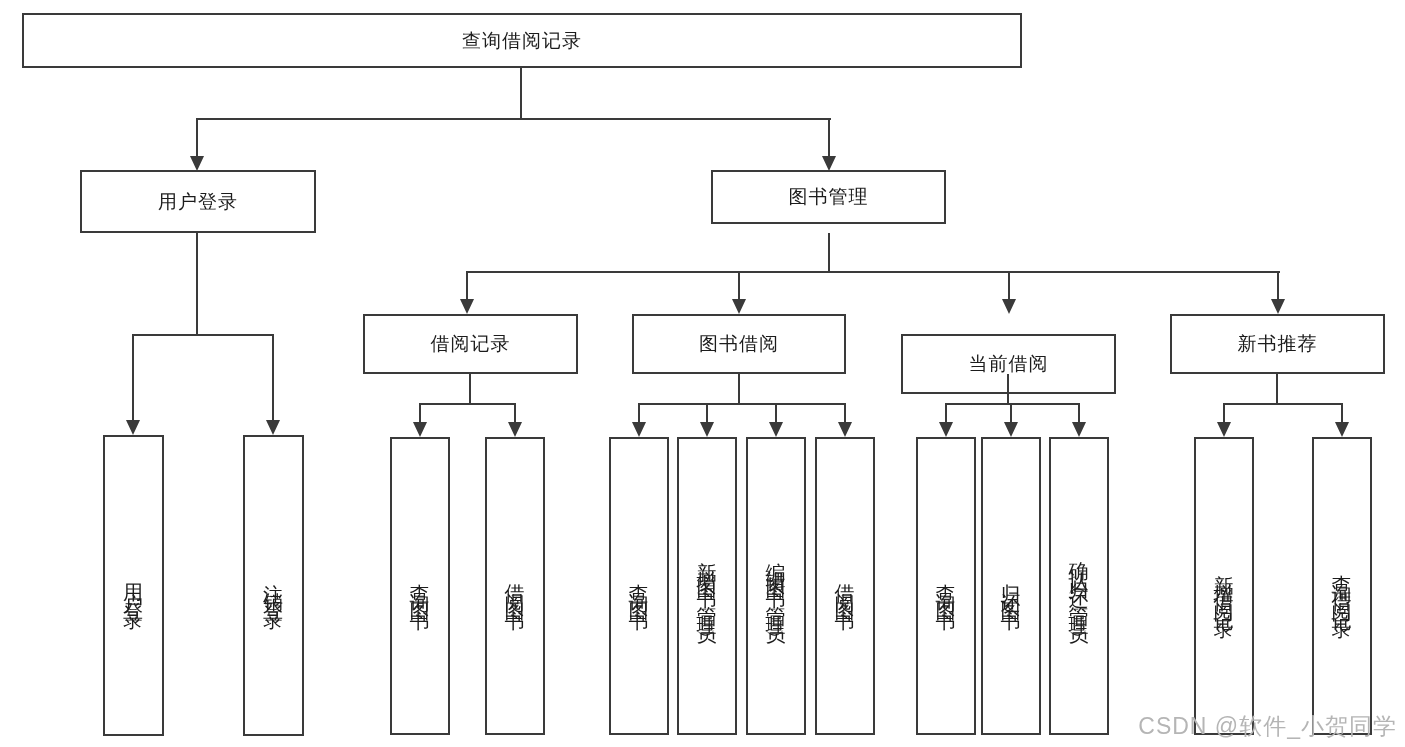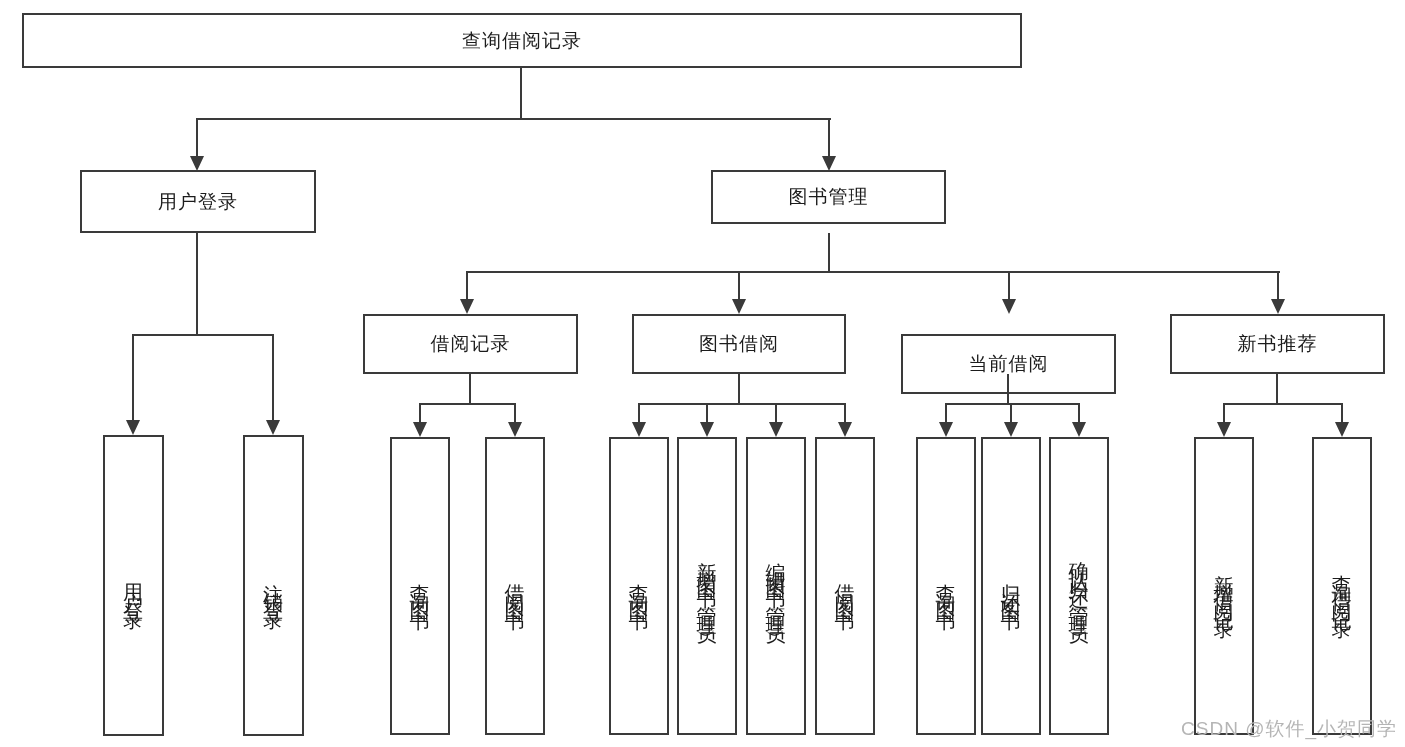--- a/index.html
+++ b/index.html
@@ -42,21 +42,21 @@
   .hline{position:absolute;height:2px;background:var(--line);}
   .arrow{
     position:absolute;width:0;height:0;
     border-left:7px solid transparent;
     border-right:7px solid transparent;
     border-top:15px solid var(--line);
   }
   .watermark{
     position:absolute;
     right:8px;bottom:5px;
-    font-size:19px;
+    font-size:23px;
     color:var(--wm);
     letter-spacing:1px;
     white-space:nowrap;
   }
 </style>
 </head>
 <body>
 
 <div id="stage">
 

